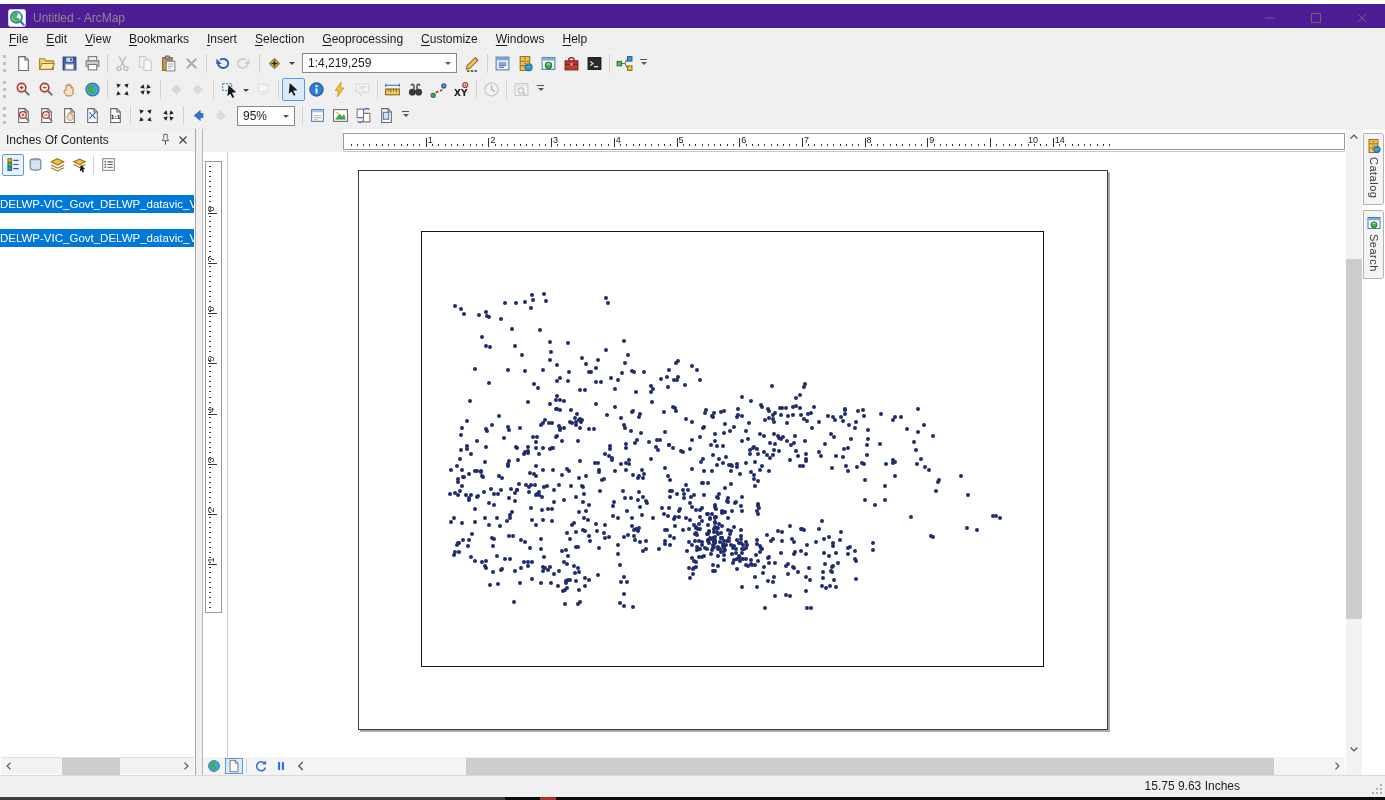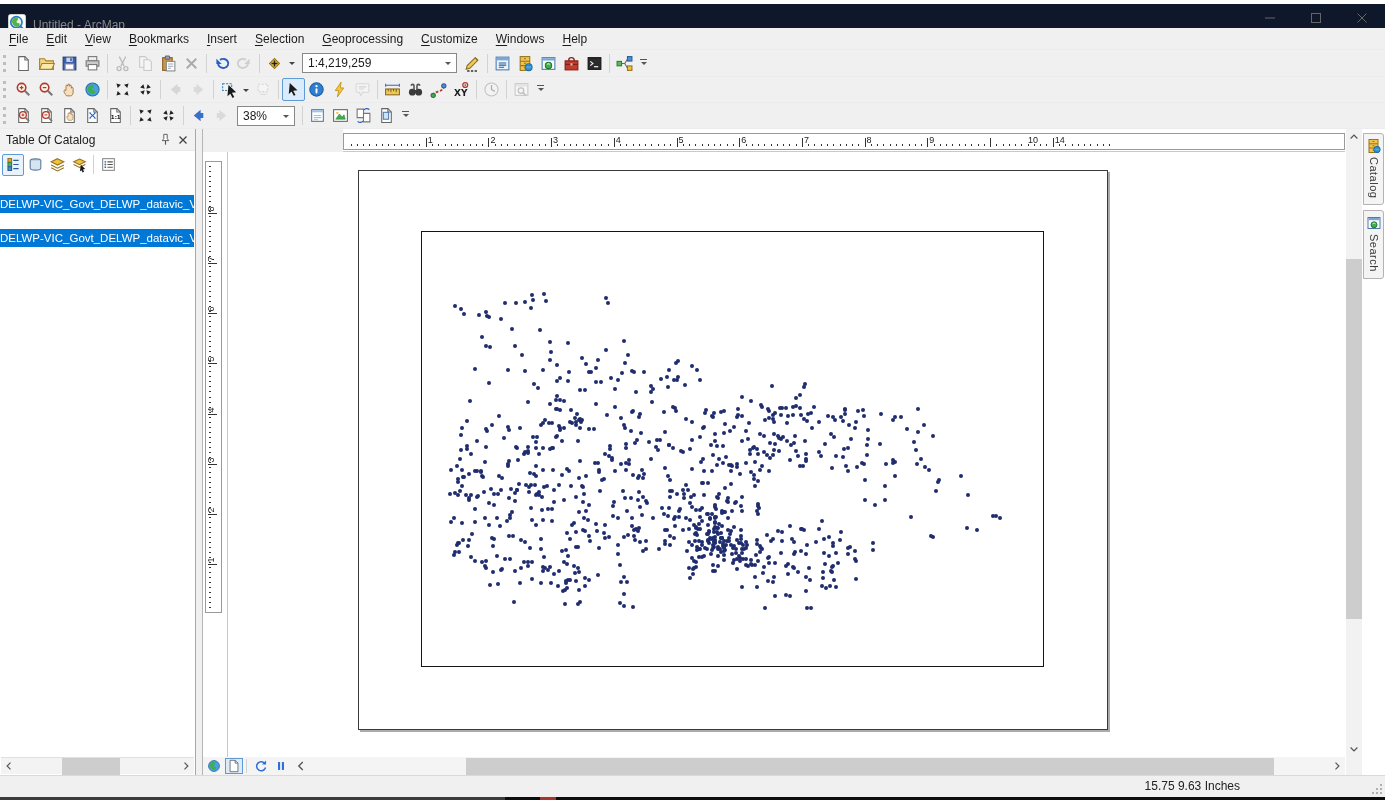--- a/index.html
+++ b/index.html
@@ -1,18 +1,18 @@
 <!DOCTYPE html>
 <html><head>
 <meta charset="utf-8">
 <style>
 *{box-sizing:border-box;margin:0;padding:0}
 html,body{width:1385px;height:800px;overflow:hidden}
 body{position:relative;font-family:"Liberation Sans","DejaVu Sans",sans-serif;font-size:12px;background:#fff;color:#1a1a1a}
-.titlebar{position:absolute;left:0;top:4px;right:0;height:28px;background:#0f172a;display:flex;align-items:flex-end}
+.titlebar{position:absolute;left:0;top:4px;right:0;height:28px;background:#4c1d95;display:flex;align-items:center}
 .appicon{width:18px;height:18px;margin:0 7px 0 8px}
 .titletext{color:#8a8a8a;font-size:12px}
 .wbtns{position:absolute;right:0;top:0;height:28px;display:flex}
 .wbtn{width:46px;height:28px;display:flex;align-items:center;justify-content:center;color:#6a6a6a}
 .menubar{position:absolute;left:0;top:28px;right:0;height:22px;background:#f0f0f0;display:flex;align-items:center;border-bottom:1px solid #ececec}
 .mitem{padding:0 9px;height:22px;line-height:22px;cursor:default}
 .mitem u{text-underline-offset:2px}
 .tb{position:absolute;left:0;right:0;background:#f0f0f0;display:flex;align-items:center;border-bottom:1px solid #ececec}
 #tb1{top:50px;height:27px}#tb2{top:77px;height:26px}#tb3{top:103px;height:26px}
 .grip{width:5px;height:17px;margin:0 4px 0 3px;border-left:3px dotted #bdbdbd}
@@ -471,21 +471,21 @@
       <svg viewBox="0 0 16 16" width="17" height="17">
         <path d="M3.5 8l6.5-5.5v3.2h2.5v4.6H10v3.2z" fill="#3a6fc9"></path>
       </svg>
     </span>
     <span class="tbtn dis">
       <svg viewBox="0 0 16 16" width="17" height="17">
         <path d="M12.5 8L6 2.5v3.2H3.5v4.6H6v3.2z" fill="#b9b9b9"></path>
       </svg>
     </span>
     <span class="combo" style="width:58px">
-      <span class="cv">38%</span>
+      <span class="cv">95%</span>
       <span class="ca"></span>
     </span>
     <span class="sep"></span>
     <span class="tbtn">
       <svg viewBox="0 0 16 16" width="17" height="17">
         <rect x="2.5" y="2.5" width="11" height="11" fill="#fff" stroke="#4a7ab0"></rect>
         <rect x="3" y="3" width="10" height="2" fill="#9ec3e8"></rect>
         <path d="M4.5 8h7M4.5 10h7M4.5 12h4" stroke="#bbb"></path>
       </svg>
     </span>
@@ -511,21 +511,21 @@
       </svg>
     </span>
     <span class="ovf">
       <span class="ob"></span>
       <span class="oa"></span>
     </span>
   </div>
 
 <div class="toc">
   <div class="toc-head">
-    <span class="tt">Table Of Catalog</span>
+    <span class="tt">Inches Of Contents</span>
     <span class="hbtn" id="tocpin">
         <svg viewBox="0 0 16 16" width="15" height="15">
           <path d="M6.2 2.5h3.6V7l1.6 2.2H4.6L6.2 7z" fill="#fff" stroke="#555"></path>
           <path d="M8 9.2v4.3" stroke="#555" stroke-width="1.2"></path>
         </svg>
       </span>
     <span class="hbtn" id="tocclose">
         <svg viewBox="0 0 16 16" width="14" height="14">
           <path d="M4 4l8 8M12 4l-8 8" stroke="#444" stroke-width="1.5"></path>
         </svg>

